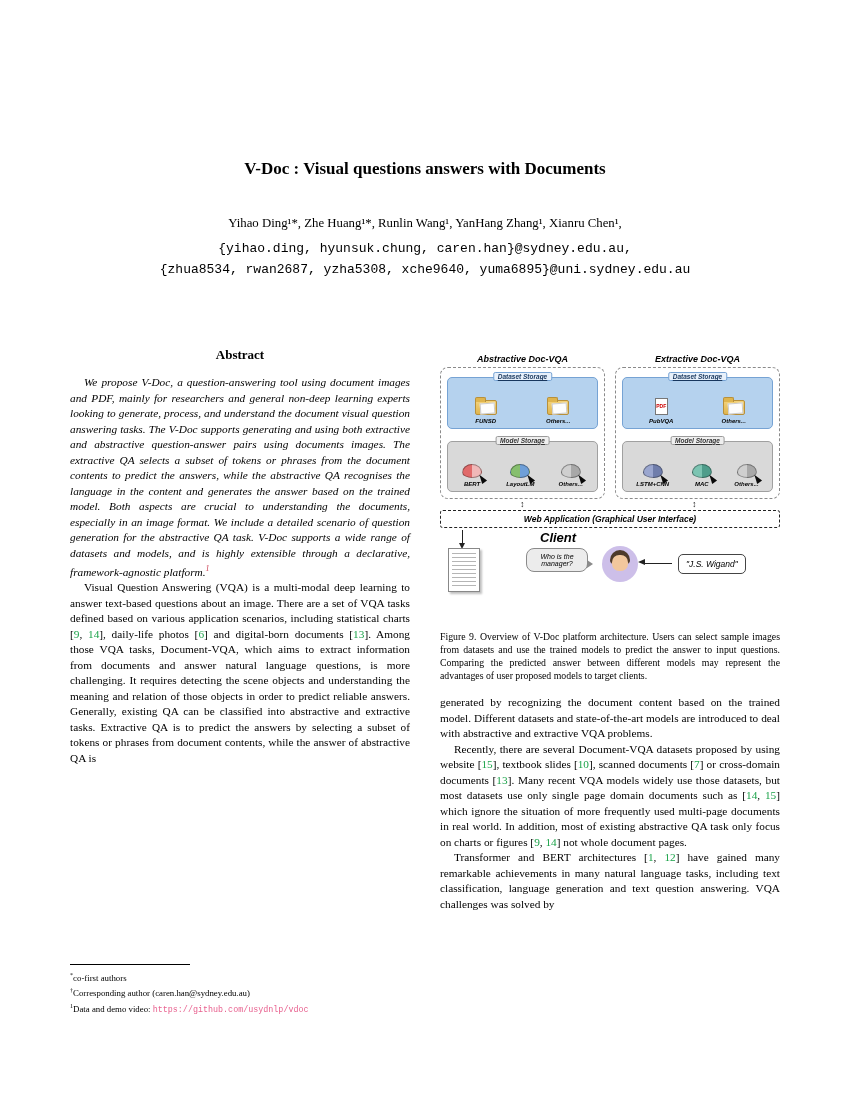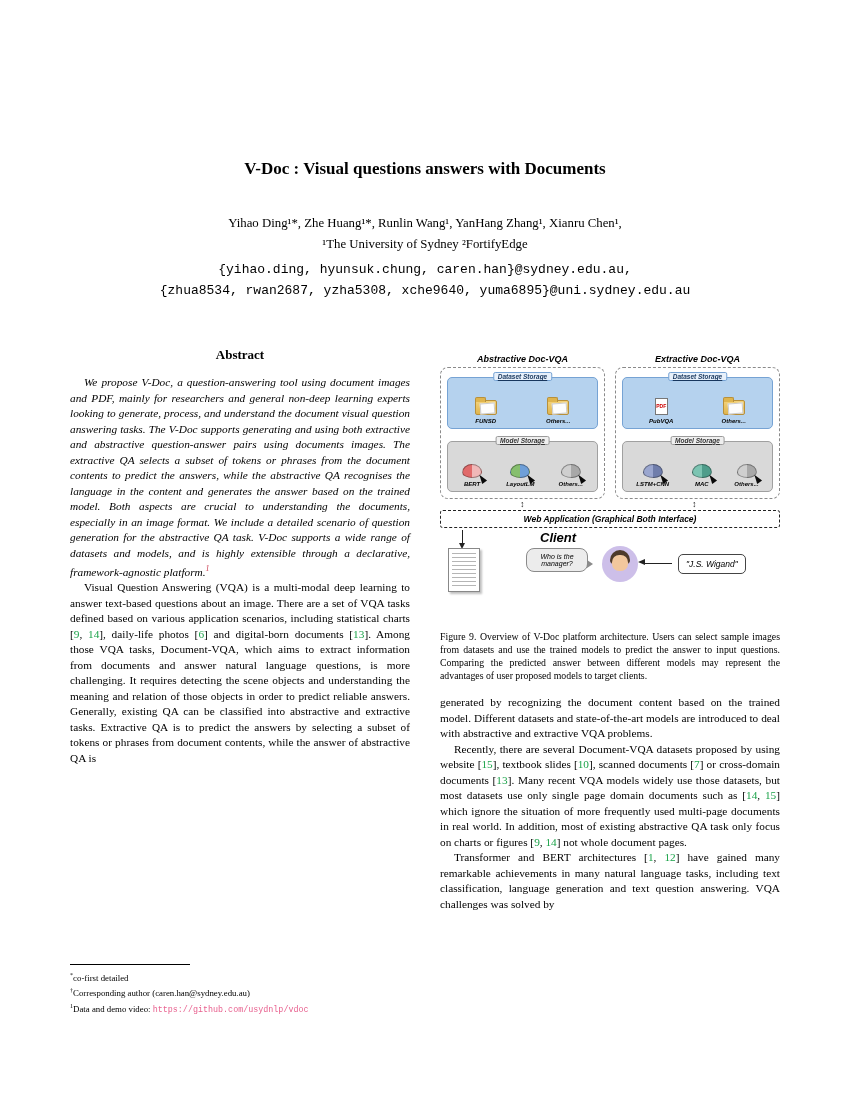--- a/index.html
+++ b/index.html
@@ -87,21 +87,20 @@
   .col-right .body:first-of-type { margin-top: 13px; }
 </style>
 </head>
 <body>
 
 <div class="page">
 
   <header class="head">
     <h1 class="title">V-Doc : Visual questions answers with Documents</h1>
     <div class="authors">Yihao Ding¹*, Zhe Huang¹*, Runlin Wang¹, YanHang Zhang¹, Xianru Chen¹,</div>
-    <div class="authors">¹The University of Sydney ²FortifyEdge</div>
     <div class="emails-block">
       <div class="emails">{yihao.ding, hyunsuk.chung, caren.han}@sydney.edu.au,</div>
       <div class="emails">{zhua8534, rwan2687, yzha5308, xche9640, yuma6895}@uni.sydney.edu.au</div>
     </div>
   </header>
 
   <section class="col-left">
     <h2 class="abs-head">Abstract</h2>
     <p class="body abs-body indent"><span>We propose V-Doc, a question-answering tool using document images and PDF, mainly for researchers and general non-deep learning experts looking to generate, process, and understand the document visual question answering tasks. The V-Doc supports generating and using both extractive and abstractive question-answer pairs using documents images. The extractive QA selects a subset of tokens or phrases from the document contents to predict the answers, while the abstractive QA recognises the language in the content and generates the answer based on the trained model. Both aspects are crucial to understanding the documents, especially in an image format. We include a detailed scenario of question generation for the abstractive QA task. V-Doc supports a wide range of datasets and models, and is highly extensible through a declarative, framework-agnostic platform.</span><sup class="fnmark">1</sup></p>
     <p class="body indent">Visual Question Answering (VQA) is a multi-modal deep learning to answer text-based questions about an image. There are a set of VQA tasks defined based on various application scenarios, including statistical charts [<span class="cite">9</span>, <span class="cite">14</span>], daily-life photos [<span class="cite">6</span>] and digital-born documents [<span class="cite">13</span>]. Among those VQA tasks, Document-VQA, which aims to extract information from documents and answer natural language questions, is more challenging. It requires detecting the scene objects and understanding the meaning and relation of those objects in order to predict reliable answers. Generally, existing QA can be classified into abstractive and extractive tasks. Extractive QA is to predict the answers by selecting a subset of tokens or phrases from document contents, while the answer of abstractive QA is</p>
@@ -188,21 +187,21 @@
             </div>
           </div>
         </div>
       </div>
 
       <div class="connector-row">
         <span style="left:80px">↕</span>
         <span style="left:252px">↕</span>
       </div>
 
-      <div class="webapp sf">Web Application (Graphical Both Interface)</div>
+      <div class="webapp sf">Web Application (Graphical User Interface)</div>
 
       <div class="client-row sf">
         <div class="varrow"></div>
         <div class="doc">
             <div class="doc-lines"></div>
           </div>
         <div class="client-label">Client</div>
         <div class="speech">Who is the manager?</div>
         <div class="avatar"></div>
         <div class="harrow"></div>
@@ -212,18 +211,18 @@
       <figcaption>Figure 9.  Overview of V-Doc platform architecture.  Users can select sample images from datasets and use the trained models to predict the answer to input questions.  Comparing the predicted answer between different models may represent the advantages of user proposed models to target clients.</figcaption>
     </figure>
 
     <p class="body">generated by recognizing the document content based on the trained model. Different datasets and state-of-the-art models are introduced to deal with abstractive and extractive VQA problems.</p>
     <p class="body indent">Recently, there are several Document-VQA datasets proposed by using website [<span class="cite">15</span>], textbook slides [<span class="cite">10</span>], scanned documents [<span class="cite">7</span>] or cross-domain documents [<span class="cite">13</span>]. Many recent VQA models widely use those datasets, but most datasets use only single page domain documents such as [<span class="cite">14</span>, <span class="cite">15</span>] which ignore the situation of more frequently used multi-page documents in real world. In addition, most of existing abstractive QA task only focus on charts or figures [<span class="cite">9</span>, <span class="cite">14</span>] not whole document pages.</p>
     <p class="body indent">Transformer and BERT architectures [<span class="cite">1</span>, <span class="cite">12</span>] have gained many remarkable achievements in many natural language tasks, including text classification, language generation and text question answering. VQA challenges was solved by</p>
   </aside>
 
   <footer class="footnotes">
     <div class="fnrule"></div>
-    <div class="fn"><sup>*</sup><span>co-first detailed</span></div>
+    <div class="fn"><sup>*</sup><span>co-first authors</span></div>
     <div class="fn"><sup>†</sup><span>Corresponding author (caren.han@sydney.edu.au)</span></div>
     <div class="fn"><sup>1</sup><span>Data and demo video: </span><a class="link" href="#">https://github.com/usydnlp/vdoc</a></div>
   </footer>
 
 </div>
 
 </body></html>

